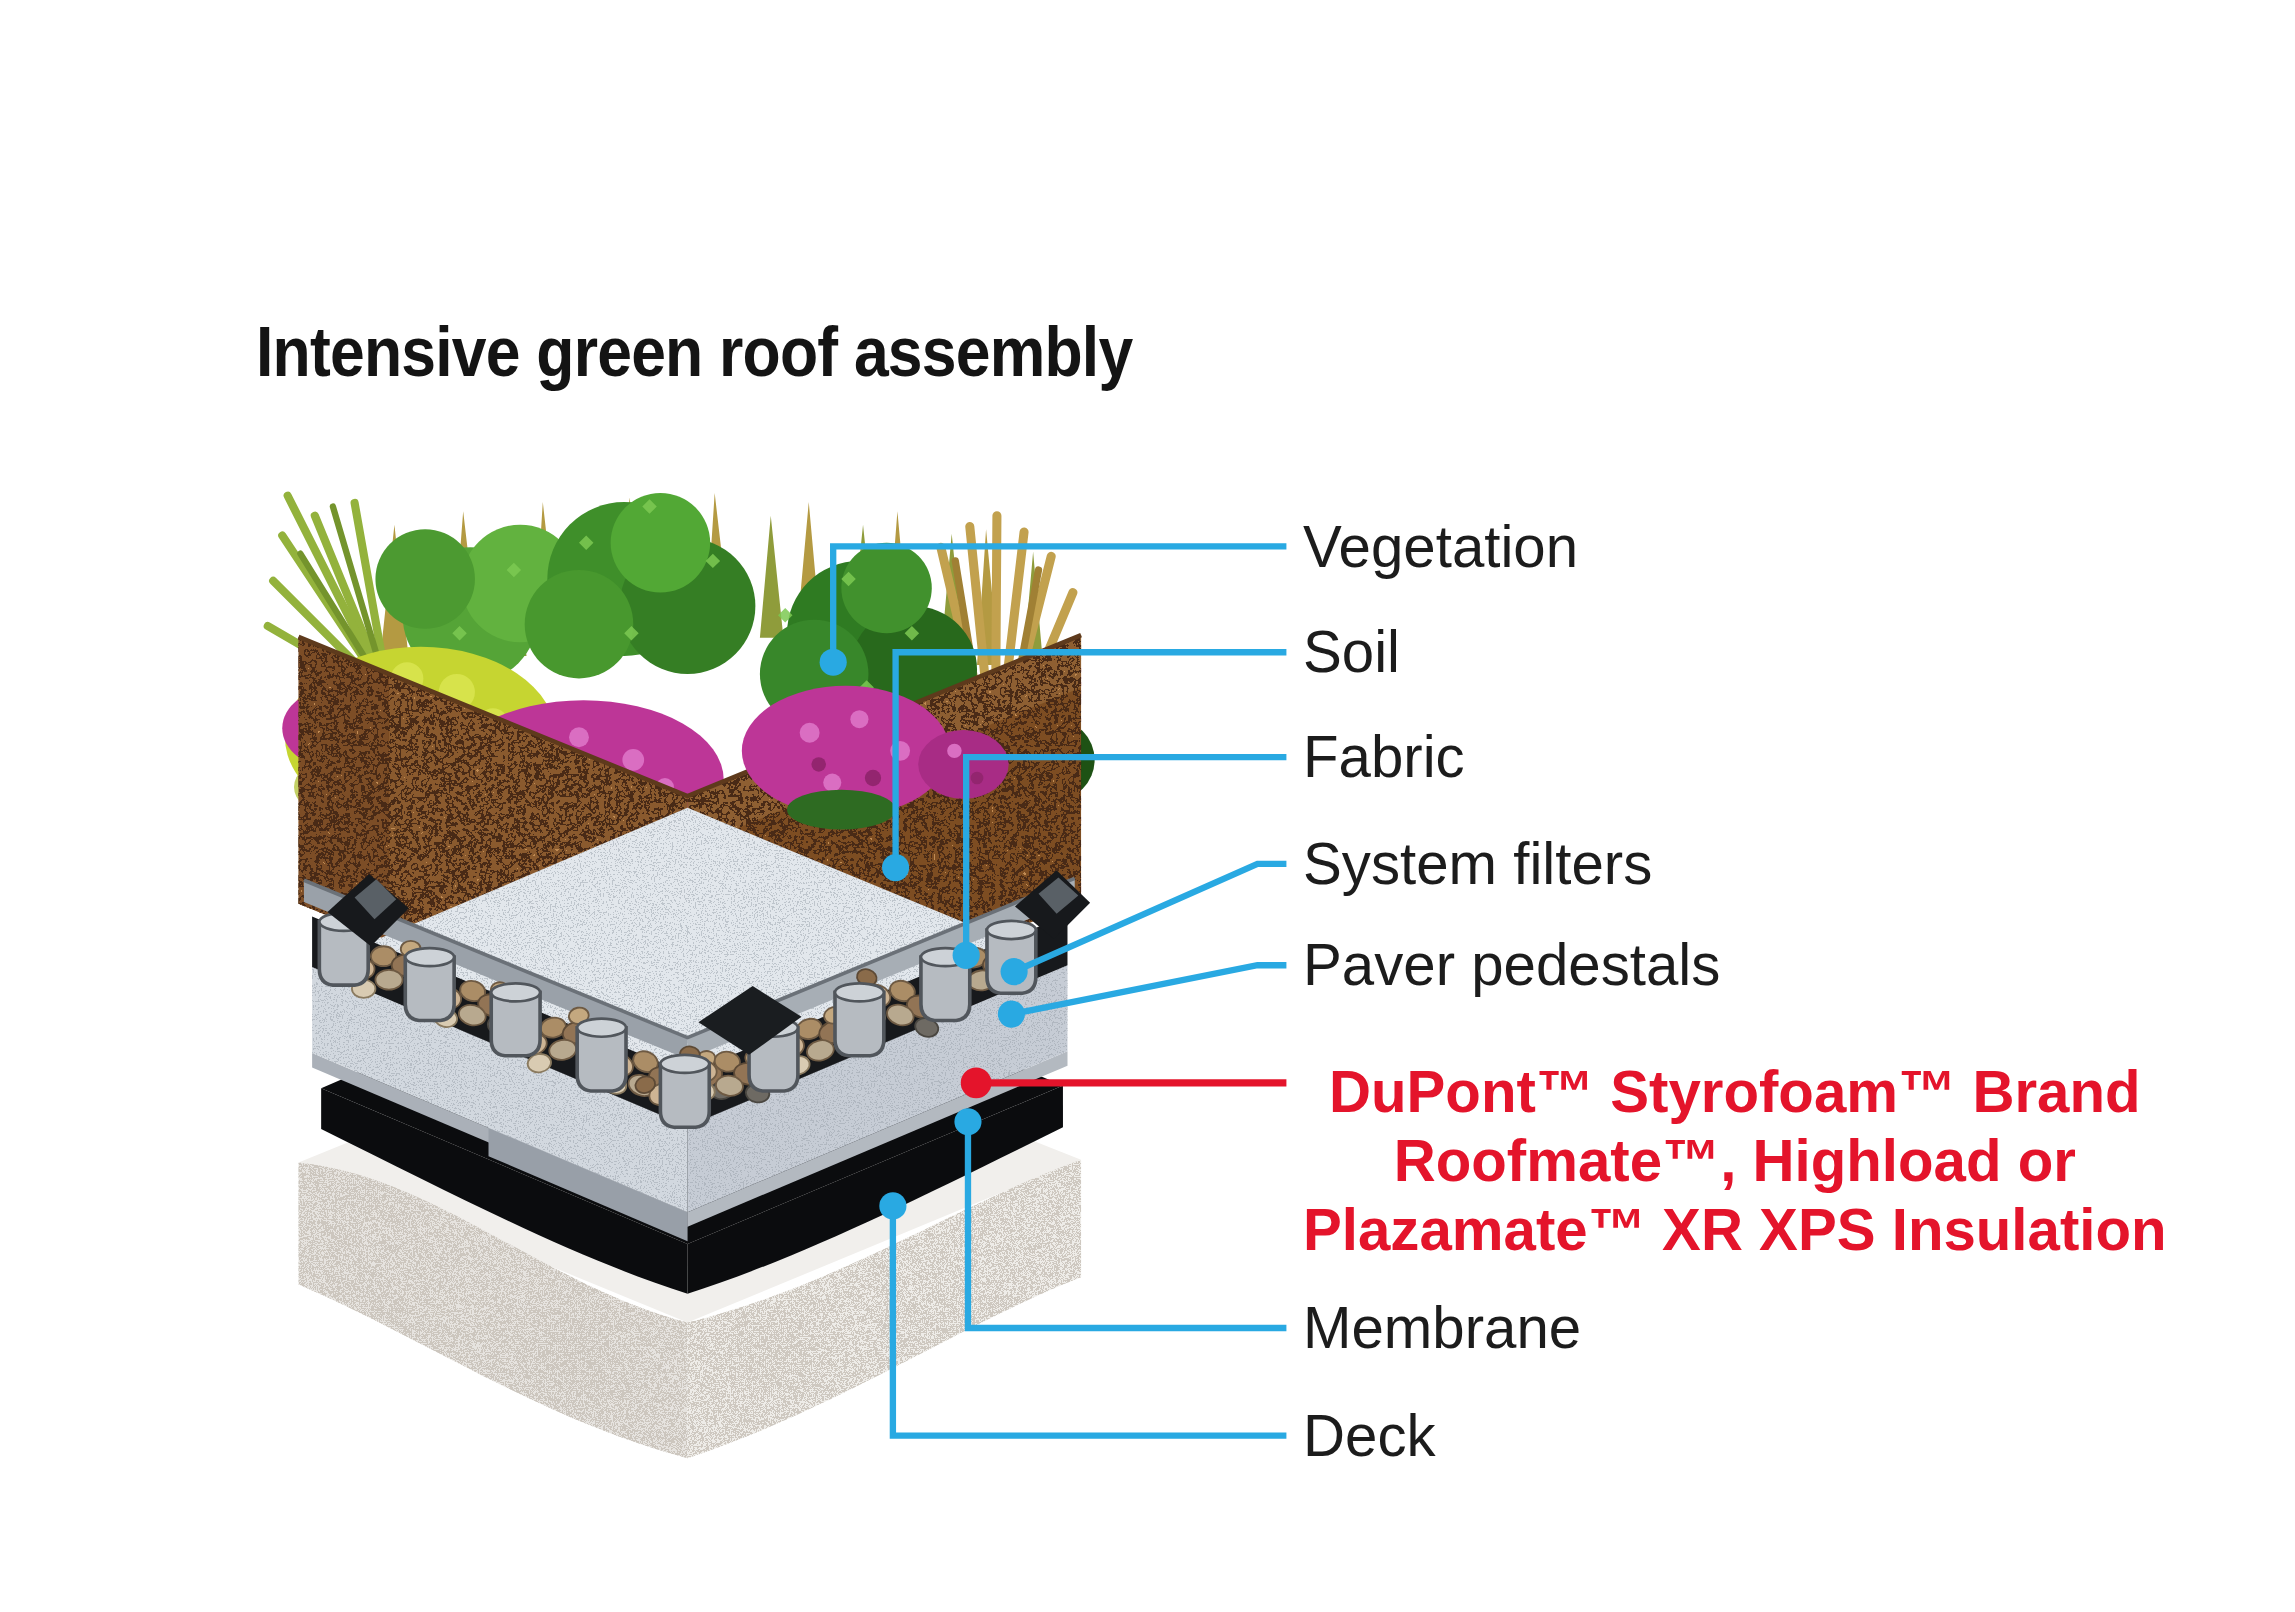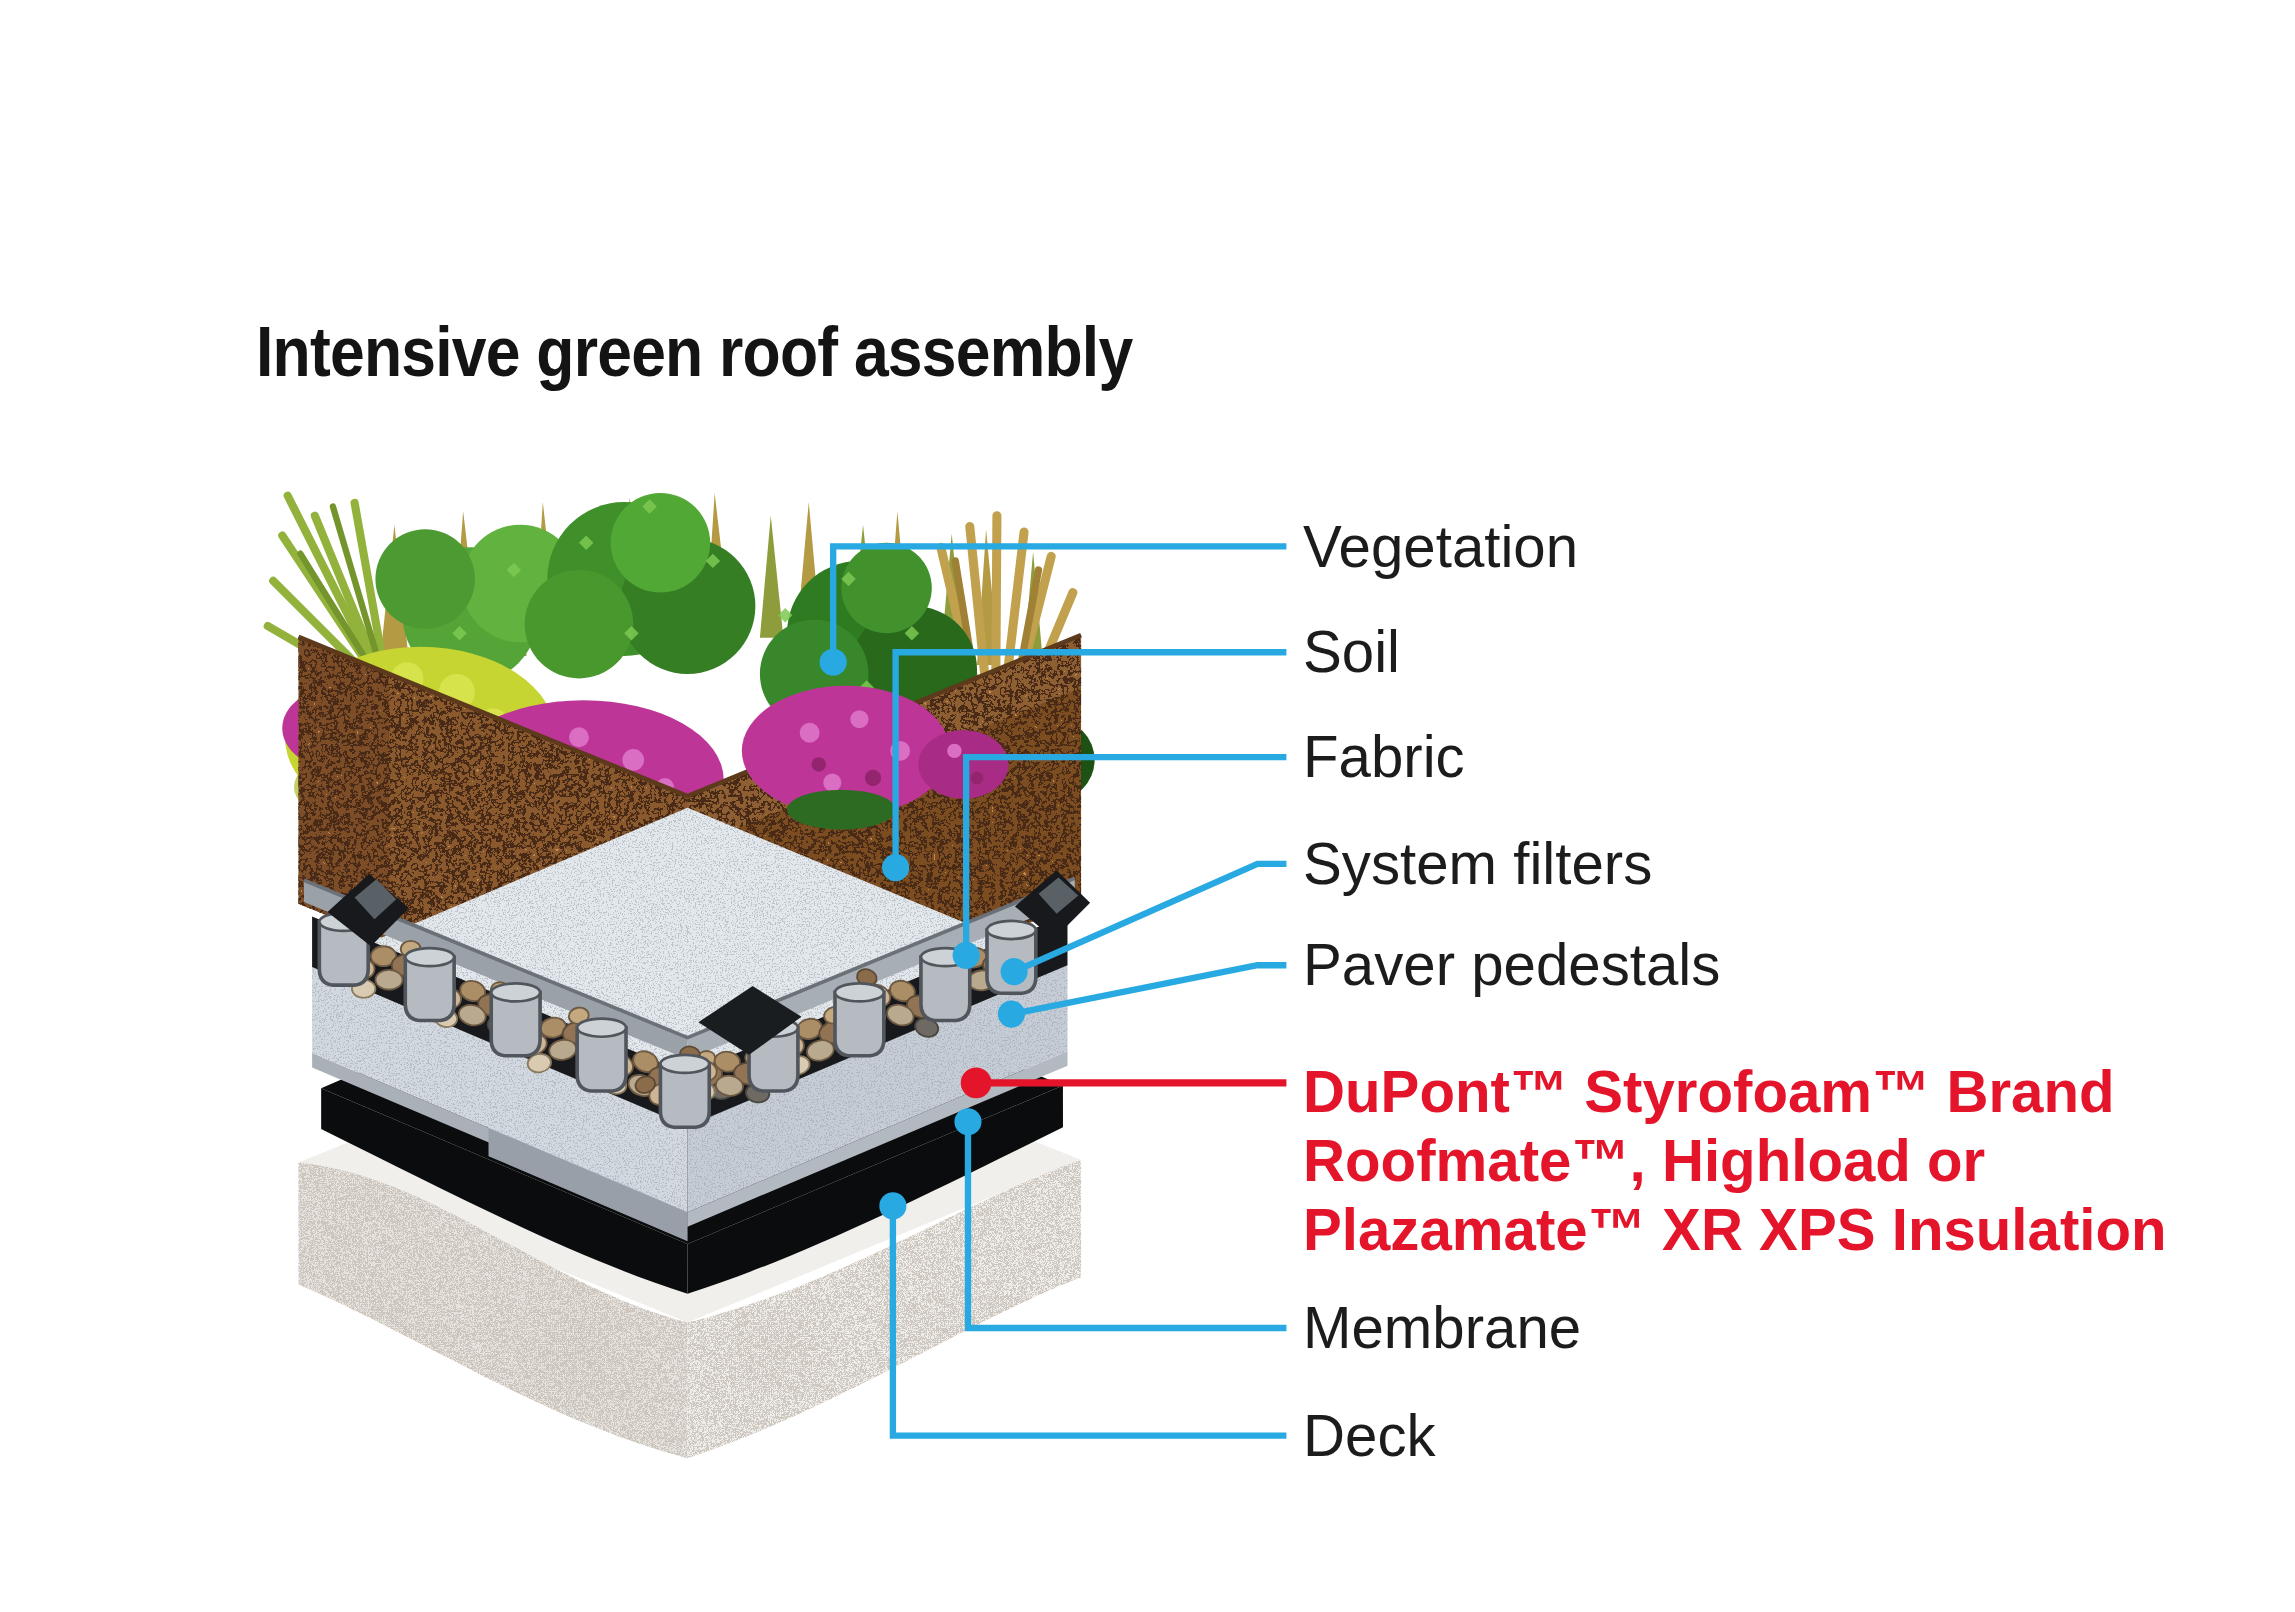--- a/index.html
+++ b/index.html
@@ -1,18 +1,18 @@
 <!DOCTYPE html>
 <html style="font-size:14.5px"><head>
 <meta charset="utf-8">
 <style>
   html,body{margin:0;padding:0;background:#ffffff;}
   body{width:2296px;height:1613px;position:relative;overflow:hidden;
        font-family:"Liberation Sans","DejaVu Sans",sans-serif;}
-  .stage{position:absolute;inset:0;}
+  .stage{position:absolute;inset:0;text-align:center;}
   .title{position:absolute;left:256px;top:311px;font-size:71px;font-weight:bold;
          color:#141414;letter-spacing:-0.9px;white-space:nowrap;
          transform:scaleX(.88);transform-origin:left top;}
   .lbl{position:absolute;left:1303px;font-size:60px;line-height:60px;color:#1c1c1c;
        white-space:nowrap;transform:scaleX(.97);transform-origin:left center;}
   .lbl.red{color:#e4142b;font-weight:bold;font-size:60px;line-height:69px;}
   svg{position:absolute;left:0;top:0;}
 </style>
 </head>
 <body>

